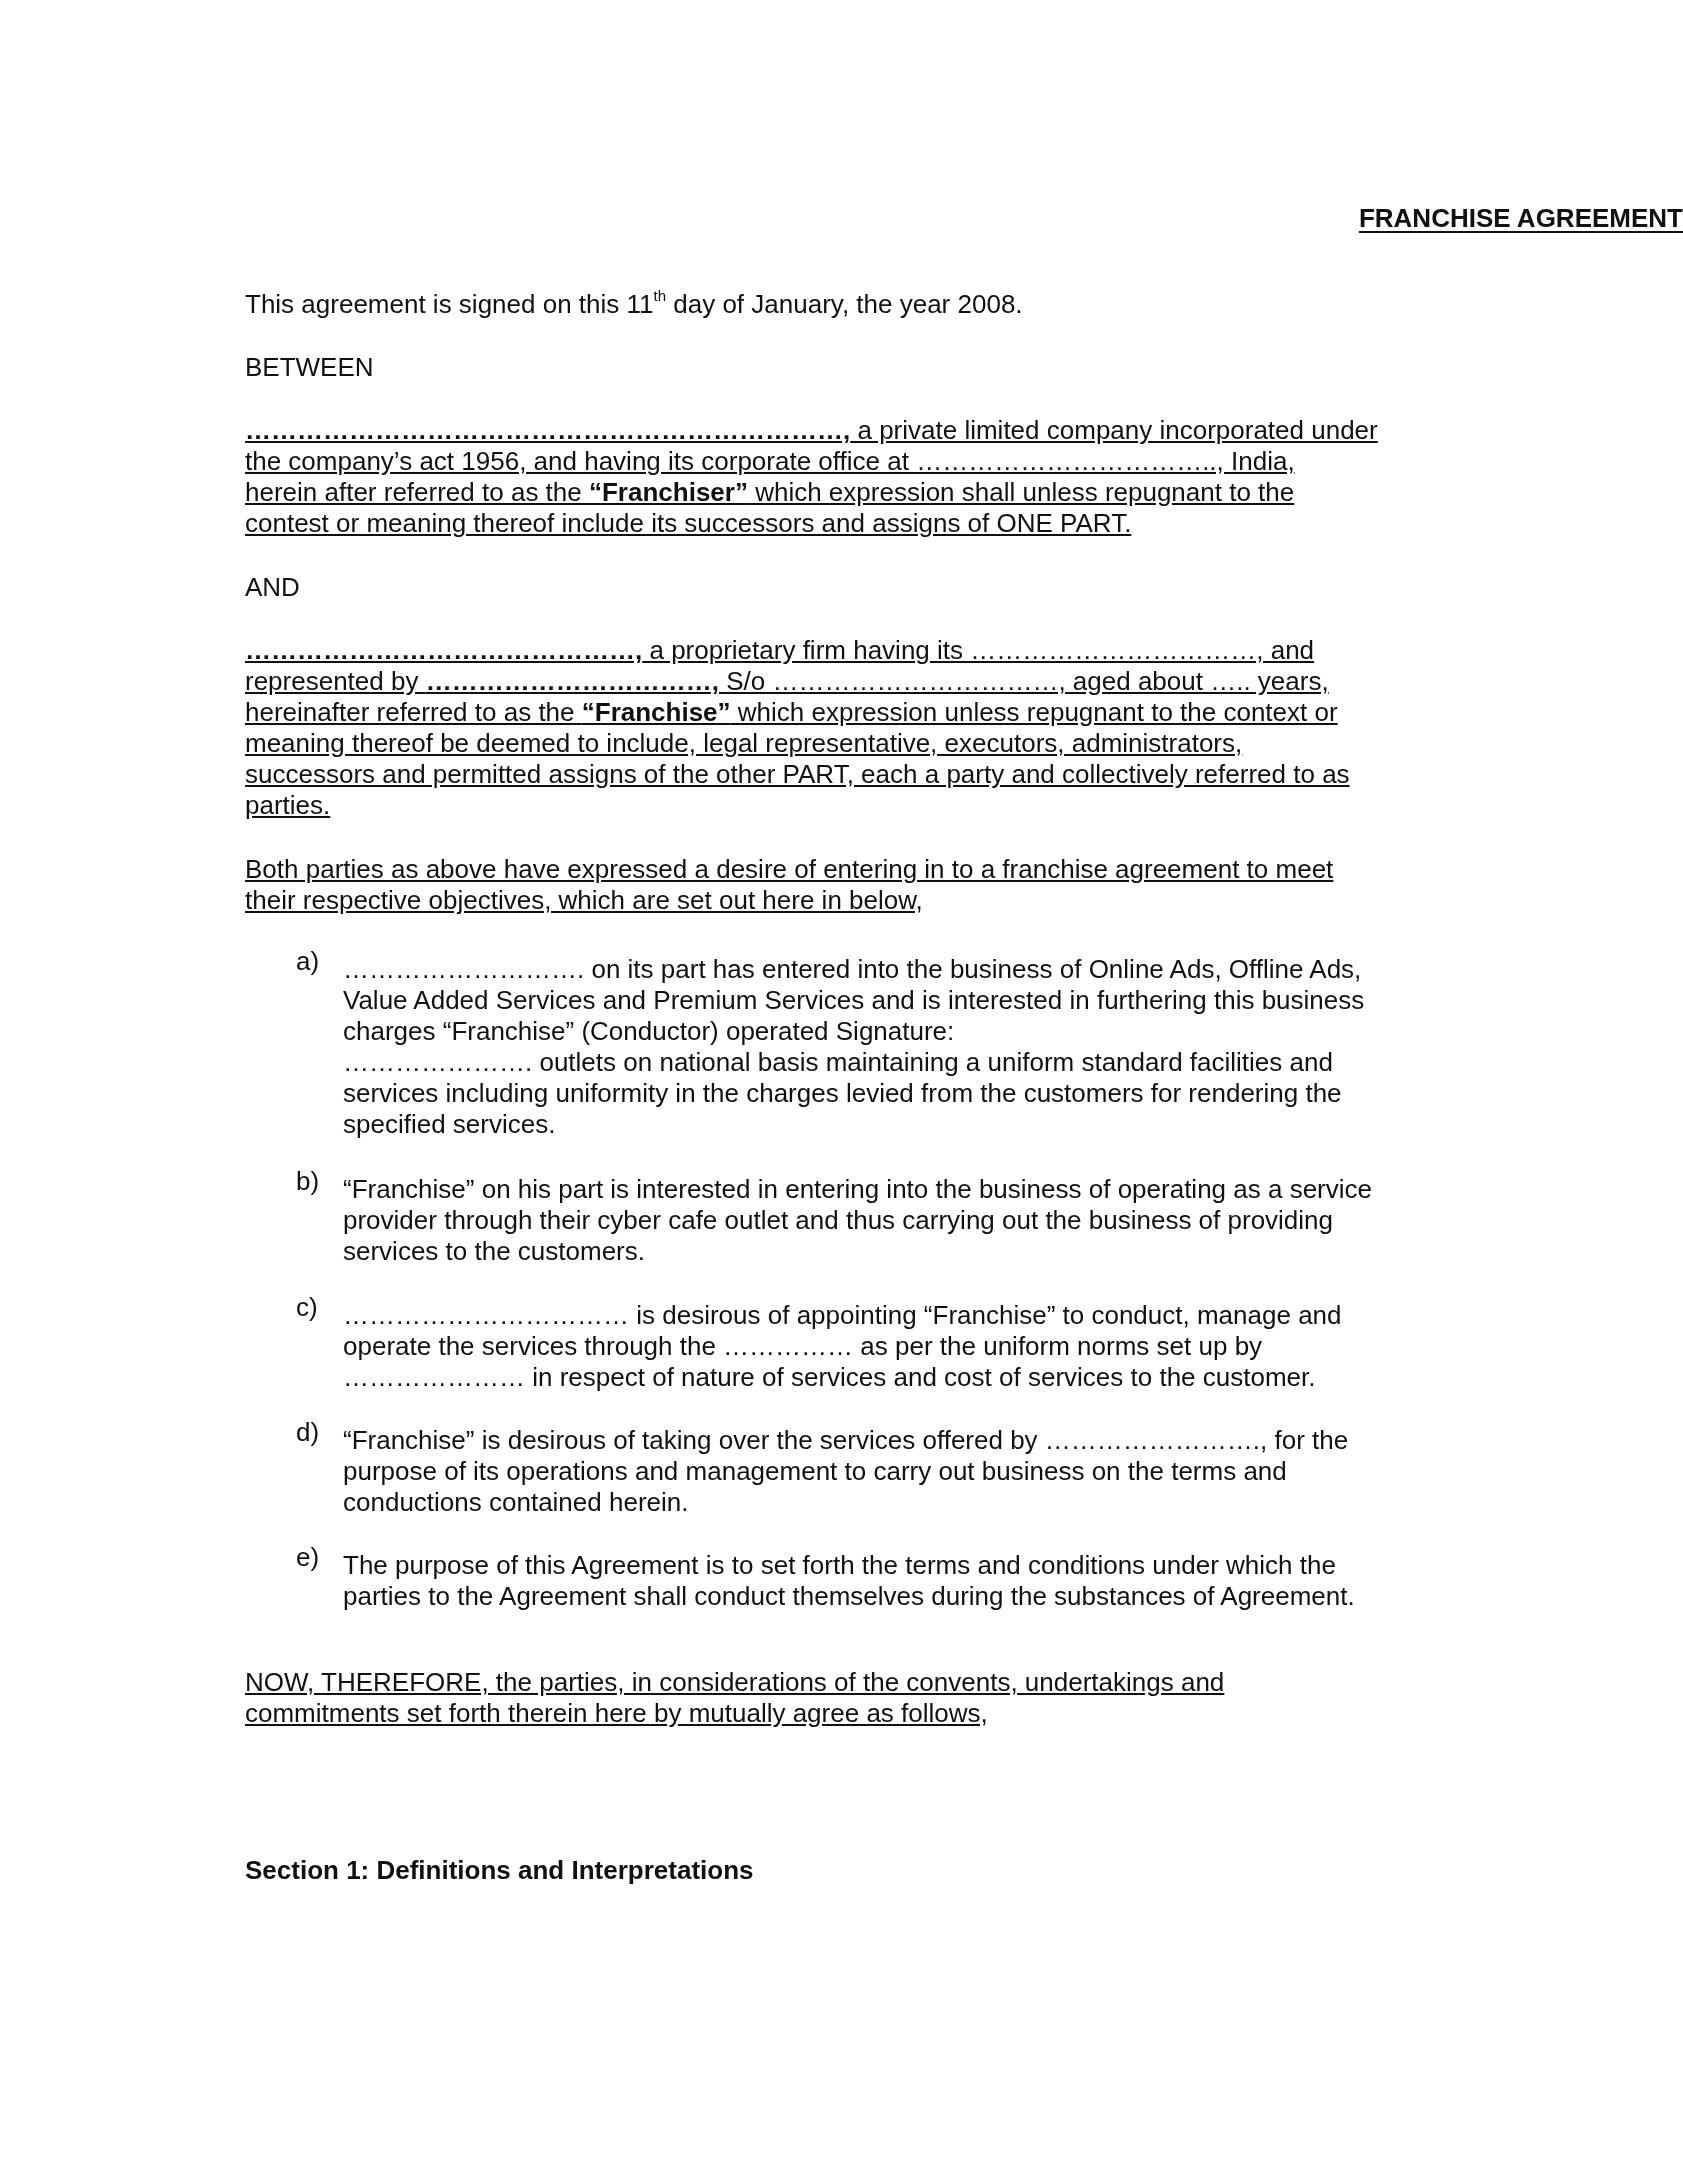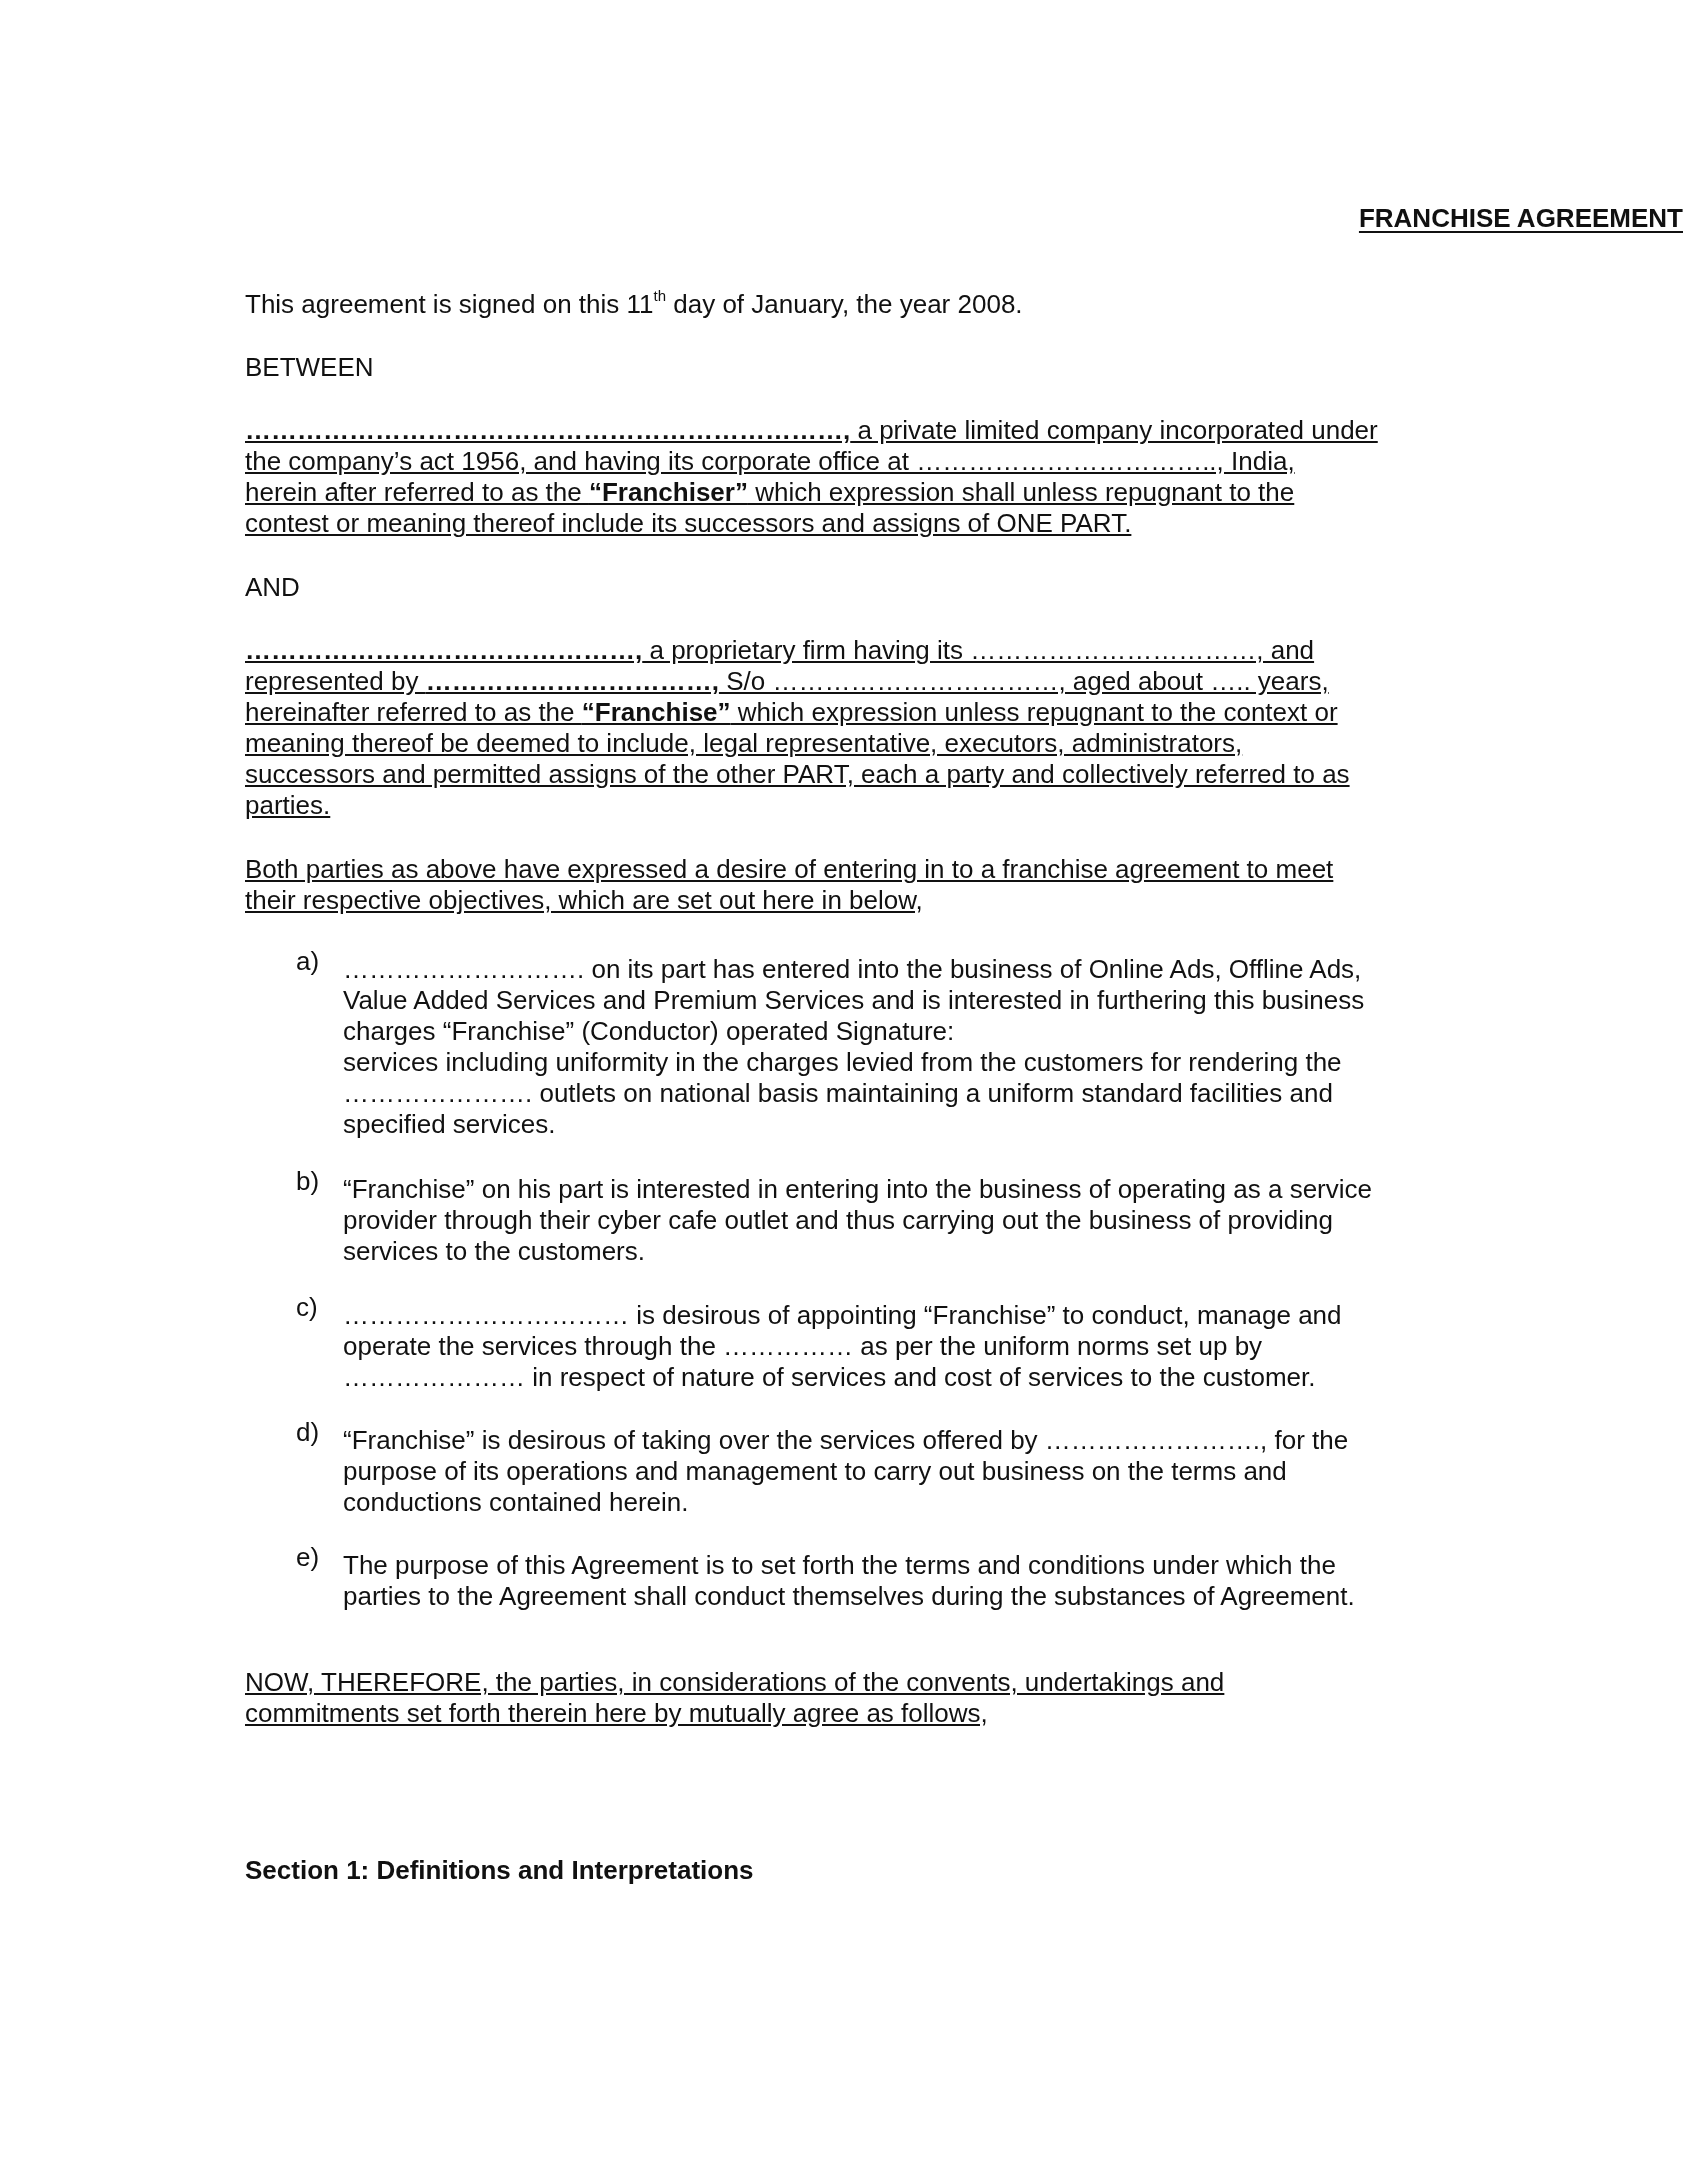--- a/index.html
+++ b/index.html
@@ -52,22 +52,22 @@
     <p>Both parties as above have expressed a desire of entering in to a franchise agreement to meet</p>
     <p>their respective objectives, which are set out here in below,</p>
   </div>
 
   <div class="item" style="top:946px">
     <span class="marker">a)</span>
     <div class="body">
       <p>………………………. on its part has entered into the business of Online Ads, Offline Ads,</p>
       <p>Value Added Services and Premium Services and is interested in furthering this business</p>
       <p>charges “Franchise” (Conductor) operated Signature:</p>
+      <p>…………………. outlets on national basis maintaining a uniform standard facilities and</p>
       <p>services including uniformity in the charges levied from the customers for rendering the</p>
-      <p>…………………. outlets on national basis maintaining a uniform standard facilities and</p>
       <p>specified services.</p>
     </div>
   </div>
 
   <div class="item" style="top:1166px">
     <span class="marker">b)</span>
     <div class="body">
       <p>“Franchise” on his part is interested in entering into the business of operating as a service</p>
       <p>provider through their cyber cafe outlet and thus carrying out the business of providing</p>
       <p>services to the customers.</p>

